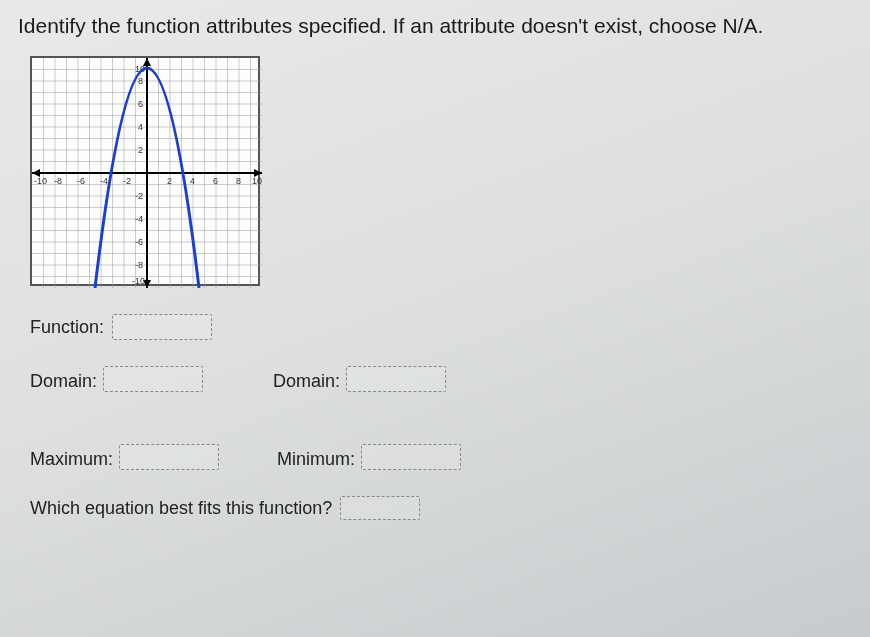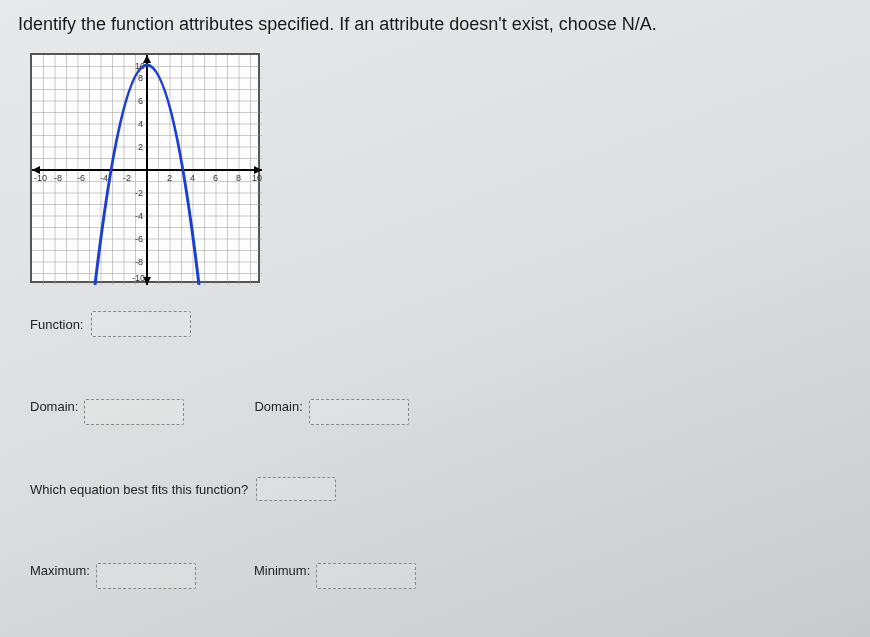--- a/index.html
+++ b/index.html
@@ -10,21 +10,21 @@
     height: 637px;
     font-family: Arial, Helvetica, sans-serif;
     background: linear-gradient(160deg, #e8e9ea 0%, #dcdedf 50%, #c8cbcd 100%);
     color: #222;
     overflow: hidden;
   }
   .page {
     padding: 14px 18px;
   }
   .instruction {
-    font-size: 18px;
+    font-size: 21px;
     color: #1a1a1a;
     margin-bottom: 18px;
   }
   .graph-wrap {
     margin-left: 12px;
     margin-bottom: 28px;
   }
   .graph {
     width: 230px;
     height: 230px;
@@ -35,38 +35,38 @@
   .form-area {
     margin-left: 12px;
   }
   .row {
     display: flex;
     align-items: center;
     margin-bottom: 26px;
     gap: 8px;
   }
   .label {
-    font-size: 13px;
+    font-size: 18px;
     color: #222;
     white-space: nowrap;
   }
   .field {
     display: inline-block;
     min-width: 90px;
     height: 26px;
     border: 1.5px dashed #888;
     background: rgba(255,255,255,0.15);
     border-radius: 2px;
     vertical-align: middle;
   }
   .field.sm { min-width: 80px; height:24px; }
   .field.md { min-width: 100px; }
   .field.lg { min-width: 110px; }
   .gap-col { width: 54px; }
-  .pair { display:flex; align-items:flex-start; gap:6px;margin-top:36px; }
+  .pair { display:flex; align-items:flex-end; gap:6px; }
 </style>
 </head>
 <body>
 
 <div class="page">
   <div class="instruction">Identify the function attributes specified.  If an attribute doesn't exist, choose N/A.</div>
 
   <div class="graph-wrap">
     <div class="graph">
       <svg width="230" height="230" viewBox="0 0 230 230">
@@ -167,30 +167,30 @@
         <span class="label">Domain:</span>
         <span class="field md"></span>
       </div>
     </div>
 
     <div class="row">
       <div style="width:36px"></div>
     </div>
 
     <div class="row">
-      <span class="label">Which equation best fits this function?</span>
-      <span class="field sm"></span>
-    </div>
-
-    <div class="row">
       <div class="pair">
         <span class="label">Maximum:</span>
         <span class="field md"></span>
       </div>
       <div style="width:42px"></div>
       <div class="pair">
         <span class="label">Minimum:</span>
         <span class="field md"></span>
       </div>
     </div>
 
+    <div class="row">
+      <span class="label">Which equation best fits this function?</span>
+      <span class="field sm"></span>
+    </div>
+
   </div>
 </div>
 
 </body></html>

